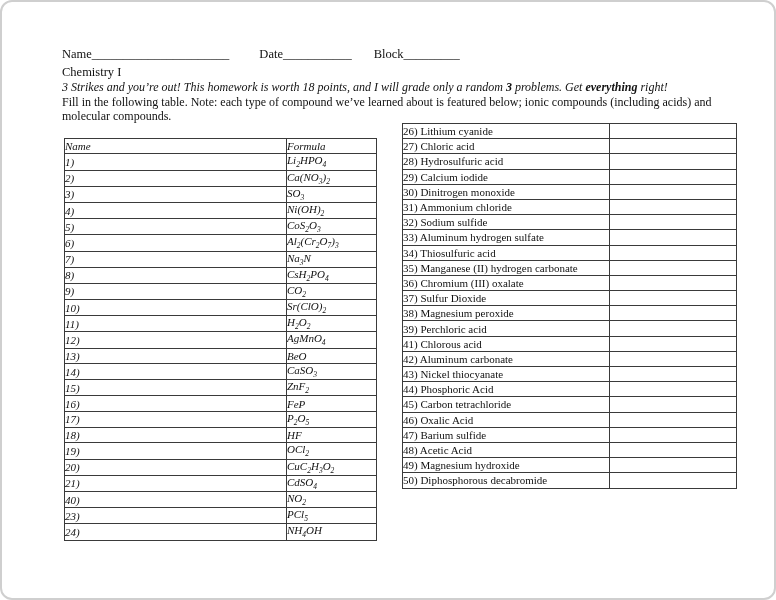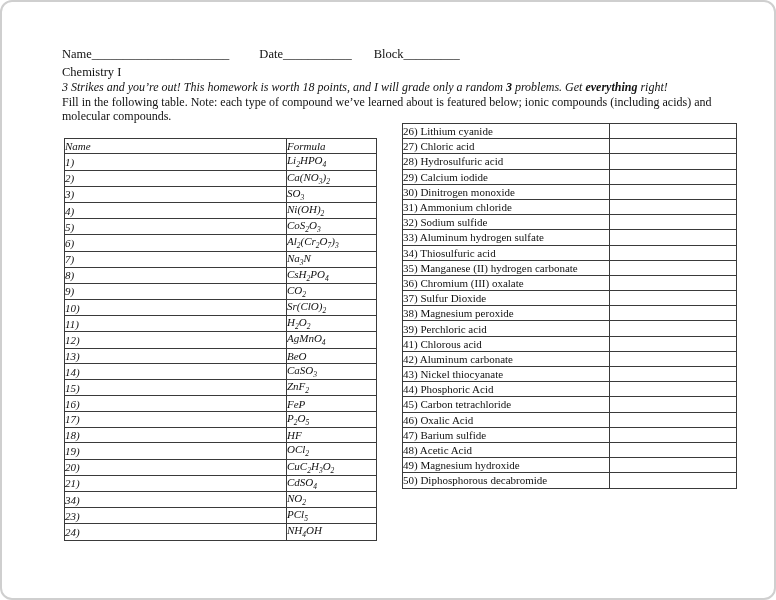--- a/index.html
+++ b/index.html
@@ -163,21 +163,21 @@
           </tr>
           <tr>
             <td class="num-cell">20)</td>
             <td class="formula-cell">CuC<sub>2</sub>H<sub>3</sub>O<sub>2</sub></td>
           </tr>
           <tr>
             <td class="num-cell">21)</td>
             <td class="formula-cell">CdSO<sub>4</sub></td>
           </tr>
           <tr>
-            <td class="num-cell">34)</td>
+            <td class="num-cell">40)</td>
             <td class="formula-cell">NO<sub>2</sub></td>
           </tr>
           <tr>
             <td class="num-cell">23)</td>
             <td class="formula-cell">PCl<sub>5</sub></td>
           </tr>
           <tr>
             <td class="num-cell">24)</td>
             <td class="formula-cell">NH<sub>4</sub>OH</td>
           </tr>

